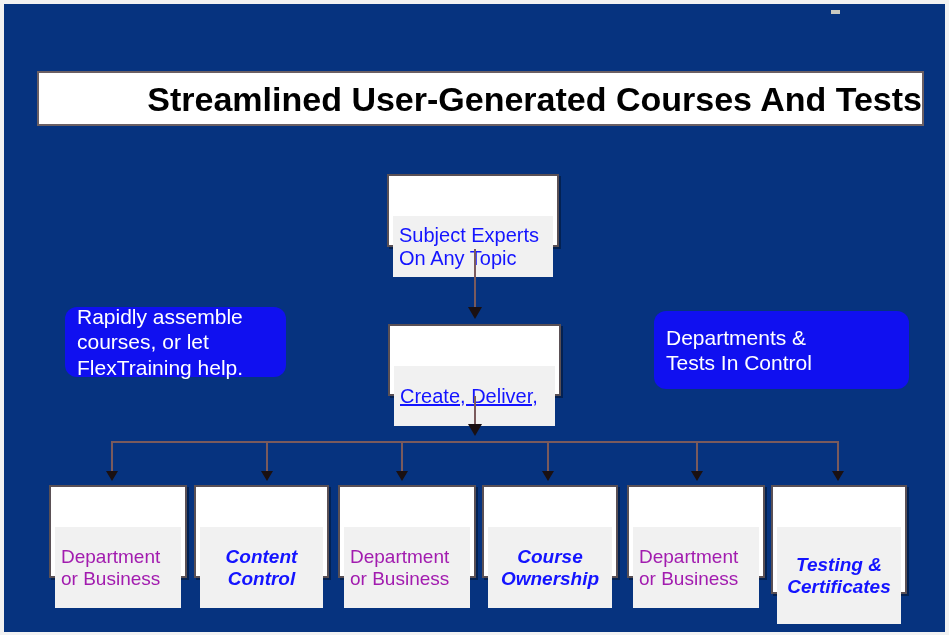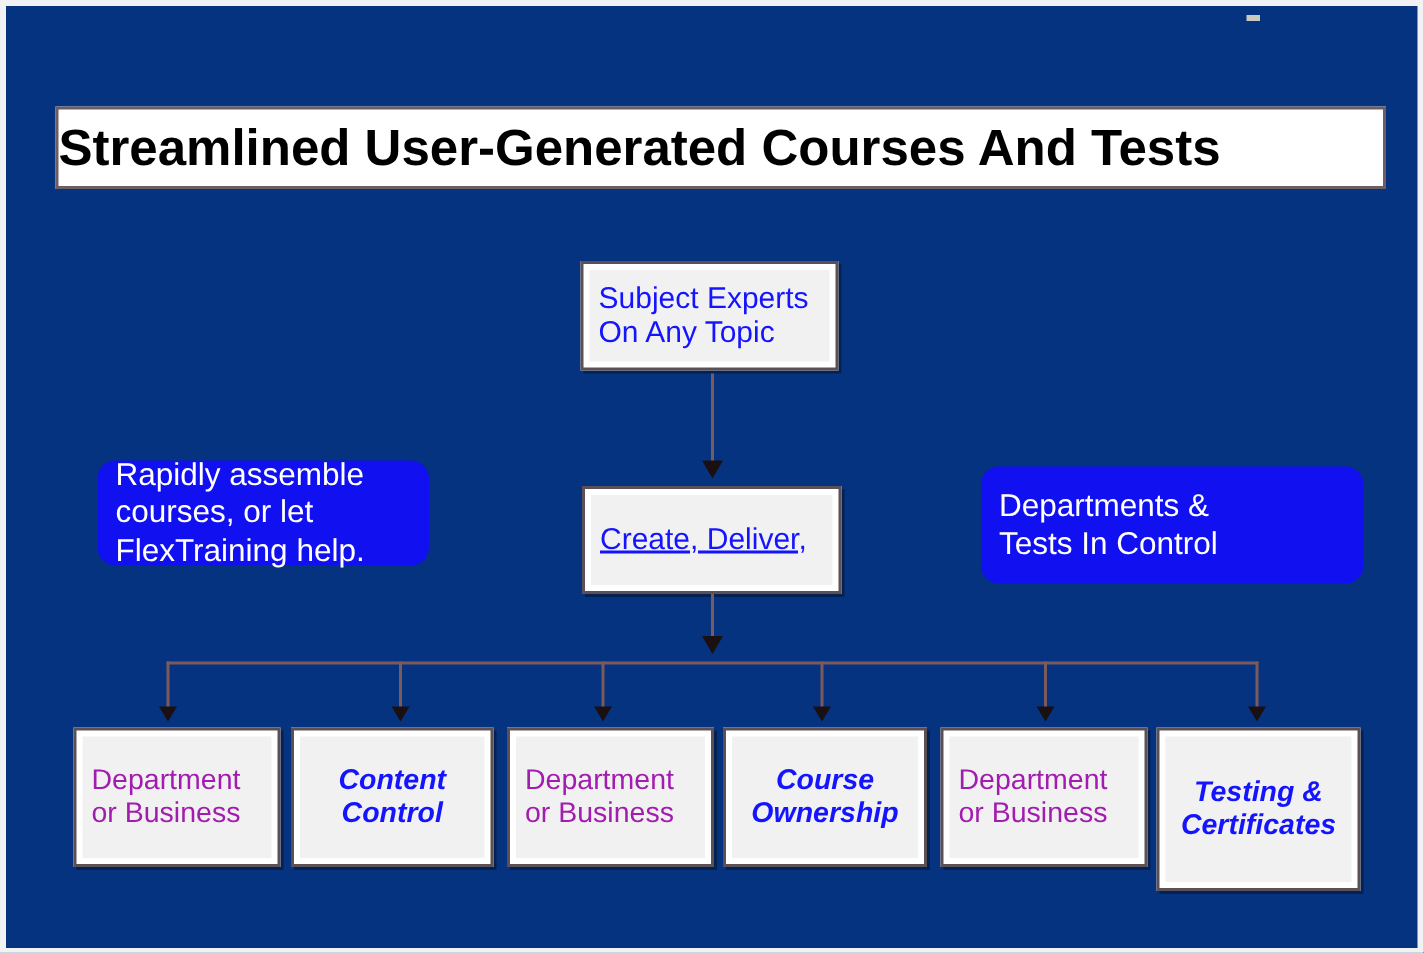--- a/index.html
+++ b/index.html
@@ -32,21 +32,21 @@
     width: 887px;
     height: 55px;
     background: #ffffff;
     border-top: 2px solid #6b5f63;
     border-left: 2px solid #6b5f63;
     border-right: 2px solid #6b5f63;
     border-bottom: 2px solid #6b5f63;
     box-sizing: border-box;
     display: flex;
     align-items: center;
-    justify-content: flex-start;
+    justify-content: flex-end;
   }
   #title-text {
     color: #000000;
     font-size: 34px;
     font-weight: bold;
     letter-spacing: 0px;
     white-space: nowrap;
     line-height: 1;
   }
   
@@ -60,20 +60,21 @@
   }
   .node-inner {
     width: 100%;
     height: 100%;
     background: #f1f1f1;
     box-sizing: border-box;
     display: flex;
     flex-direction: column;
     justify-content: center;
     padding: 2px 6px;
+    margin-top: 36px;
   }
   .node-line {
     line-height: 1.12;
     white-space: nowrap;
   }
   .blue-text  { color: #1414ff; }
   .black-text { color: #a21caf; }
   .italic     { font-style: italic; font-weight: bold; }
   .center-al  { text-align: center; }
   .left-al    { text-align: left; }

